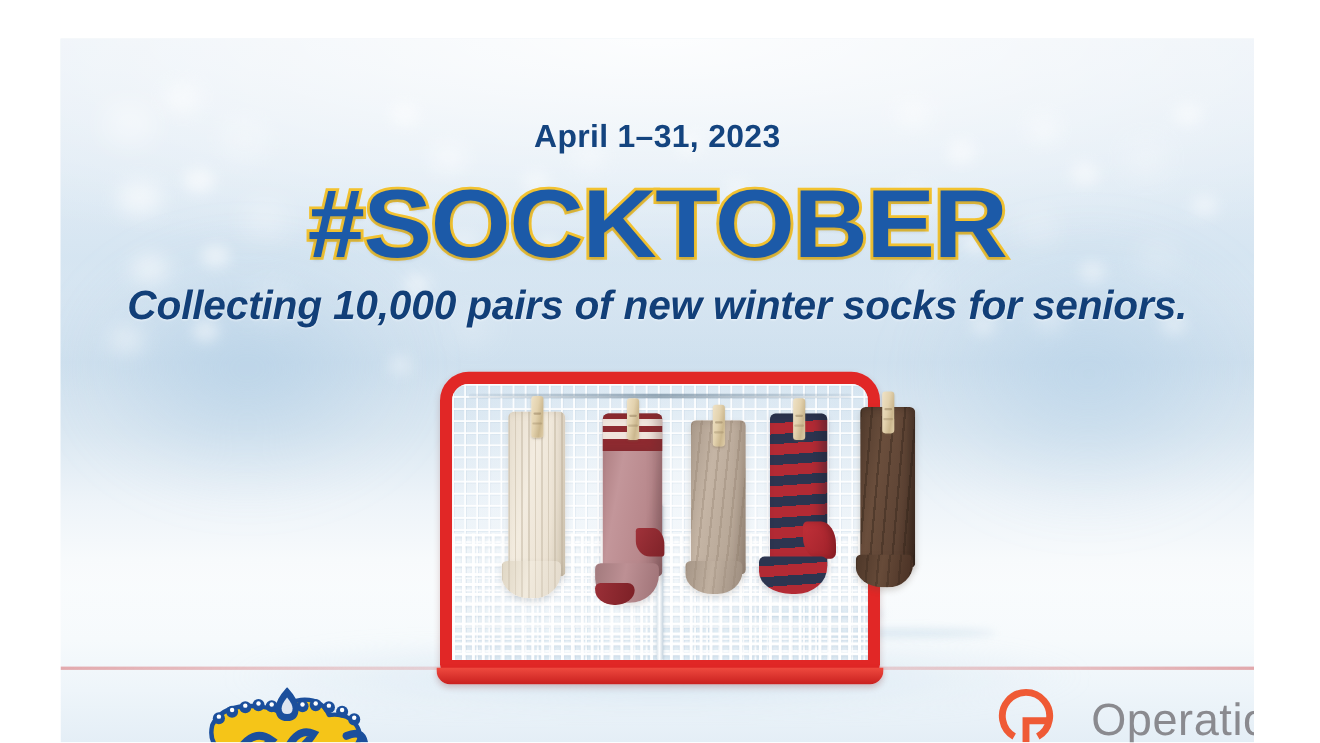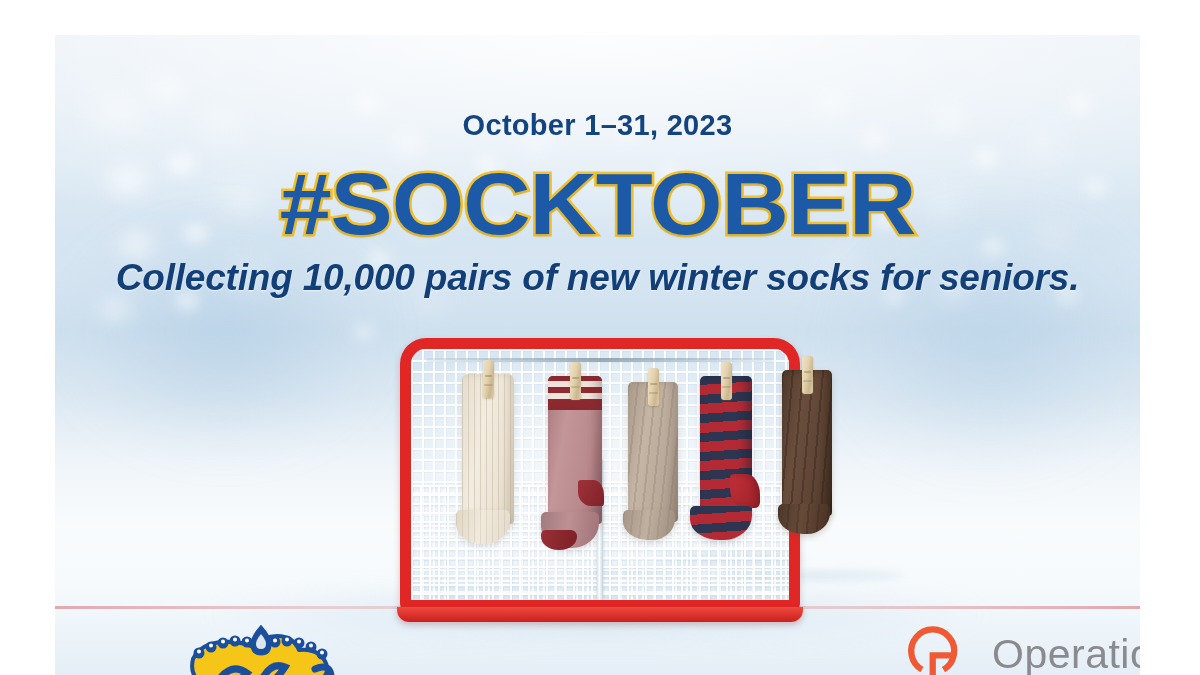--- a/index.html
+++ b/index.html
@@ -494,21 +494,21 @@
 
         <div class="sock-unit" id="sock5">
           <div class="pin"></div>
           <div class="leg"></div>
           <div class="foot"></div>
         </div>
 
       </div>
     </div>
 
-    <div class="date-line">October 1–31, 2023</div>
+    <div class="date-line">April 1–31, 2023</div>
     <div class="headline">#SOCKTOBER</div>
     <div class="subhead">Collecting 10,000 pairs of new winter socks for seniors.</div>
 
     <div class="logo-left">
       <svg viewBox="0 0 200 70" width="200" height="70">
 
         <path d="M28 40 q8 -16 30 -17 q20 -1 32 6 q8 -12 22 -12 q16 0 22 14 q16 -2 24 8
                  q10 14 -4 24 q-14 9 -54 10 q-46 1 -62 -8 q-14 -8 -10 -25 Z" fill="#f5c518" stroke="#1b4f9c" stroke-width="4" stroke-linejoin="round"></path>
 
         <g fill="#1b4f9c">

